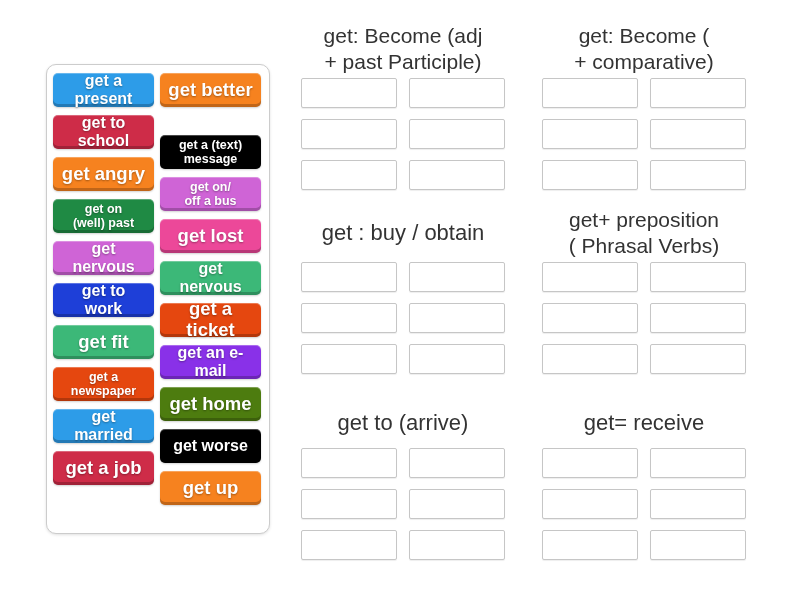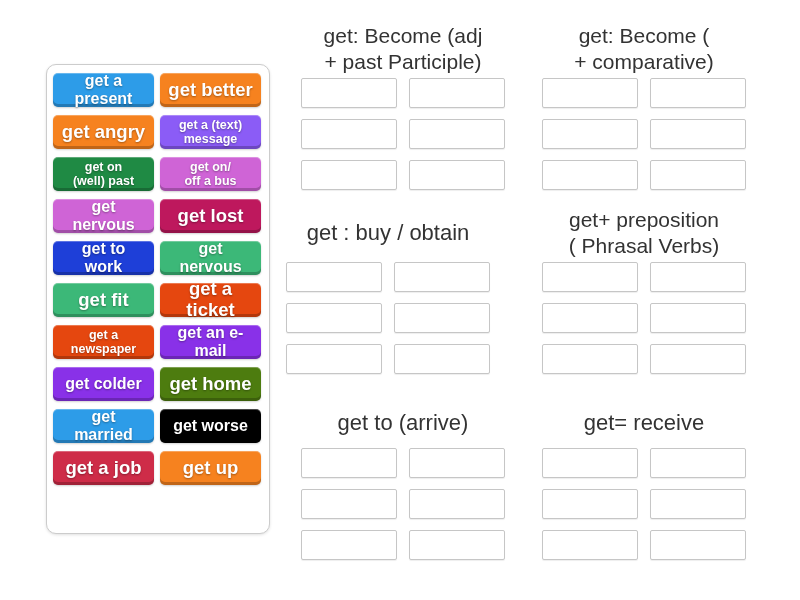--- a/index.html
+++ b/index.html
@@ -45,51 +45,51 @@
   .hdr-h58 { height:58px; }
   .hdr-h50 { height:50px; }
   .slots { display:grid; grid-template-columns:96px 96px; gap:11px 12px; }
   .slot {
     height:30px; background:#fff;
     border:1px solid #c6c6c6; border-radius:2px;
     box-sizing:border-box; box-shadow:0 1px 1px rgba(0,0,0,.07);
   }
   #g0 { left:301px; top:20px; }
   #g1 { left:542px; top:20px; }
-  #g2 { left:286px; top:204px; }
+  #g2 { left:301px; top:204px; }
   #g3 { left:542px; top:204px; }
   #g4 { left:301px; top:398px; }
   #g5 { left:542px; top:398px; }
 </style>
 </head>
 <body>
 
 <div class="tile-bank">
   <div class="bank-cols">
     <div class="bank-col">
         <div class="tile md" style="background: rgb(45, 156, 232);">get a present</div>
+        <div class="tile md" style="background: rgb(206, 44, 72);">get to school</div>
         <div class="tile lg" style="background: rgb(246, 130, 31);">get angry</div>
         <div class="tile sm" style="background: rgb(31, 138, 68);">get on
 (well) past</div>
         <div class="tile md" style="background: rgb(207, 100, 214);">get nervous</div>
         <div class="tile md" style="background: rgb(30, 63, 216);">get to work</div>
         <div class="tile lg" style="background: rgb(60, 184, 120);">get fit</div>
         <div class="tile sm" style="background: rgb(229, 71, 15);">get a
 newspaper</div>
-        <div class="tile md" style="background: rgb(137, 49, 232);">get colder</div>
         <div class="tile md" style="background: rgb(45, 156, 232);">get married</div>
         <div class="tile lg" style="background: rgb(206, 44, 72);">get a job</div>
       </div>
     <div class="bank-col">
         <div class="tile lg" style="background: rgb(246, 130, 31);">get better</div>
-        <div class="tile sm" style="background: #8b5cf6;">get a (text)
+        <div class="tile sm" style="background: #000000; margin-top: 20px;">get a (text)
 message</div>
         <div class="tile sm" style="background: rgb(207, 100, 214);">get on/
 off a bus</div>
-        <div class="tile lg" style="background: #be185d;">get lost</div>
+        <div class="tile lg" style="background: #ec4899;">get lost</div>
         <div class="tile md" style="background: rgb(60, 184, 120);">get nervous</div>
         <div class="tile lg" style="background: rgb(229, 71, 15);">get a ticket</div>
         <div class="tile md" style="background: rgb(137, 49, 232);">get an e-mail</div>
         <div class="tile lg" style="background: #4d7c0f;">get home</div>
         <div class="tile md" style="background: #000000;">get worse</div>
         <div class="tile lg" style="background: rgb(246, 130, 31);">get up</div>
       </div>
   </div>
 </div>
 

